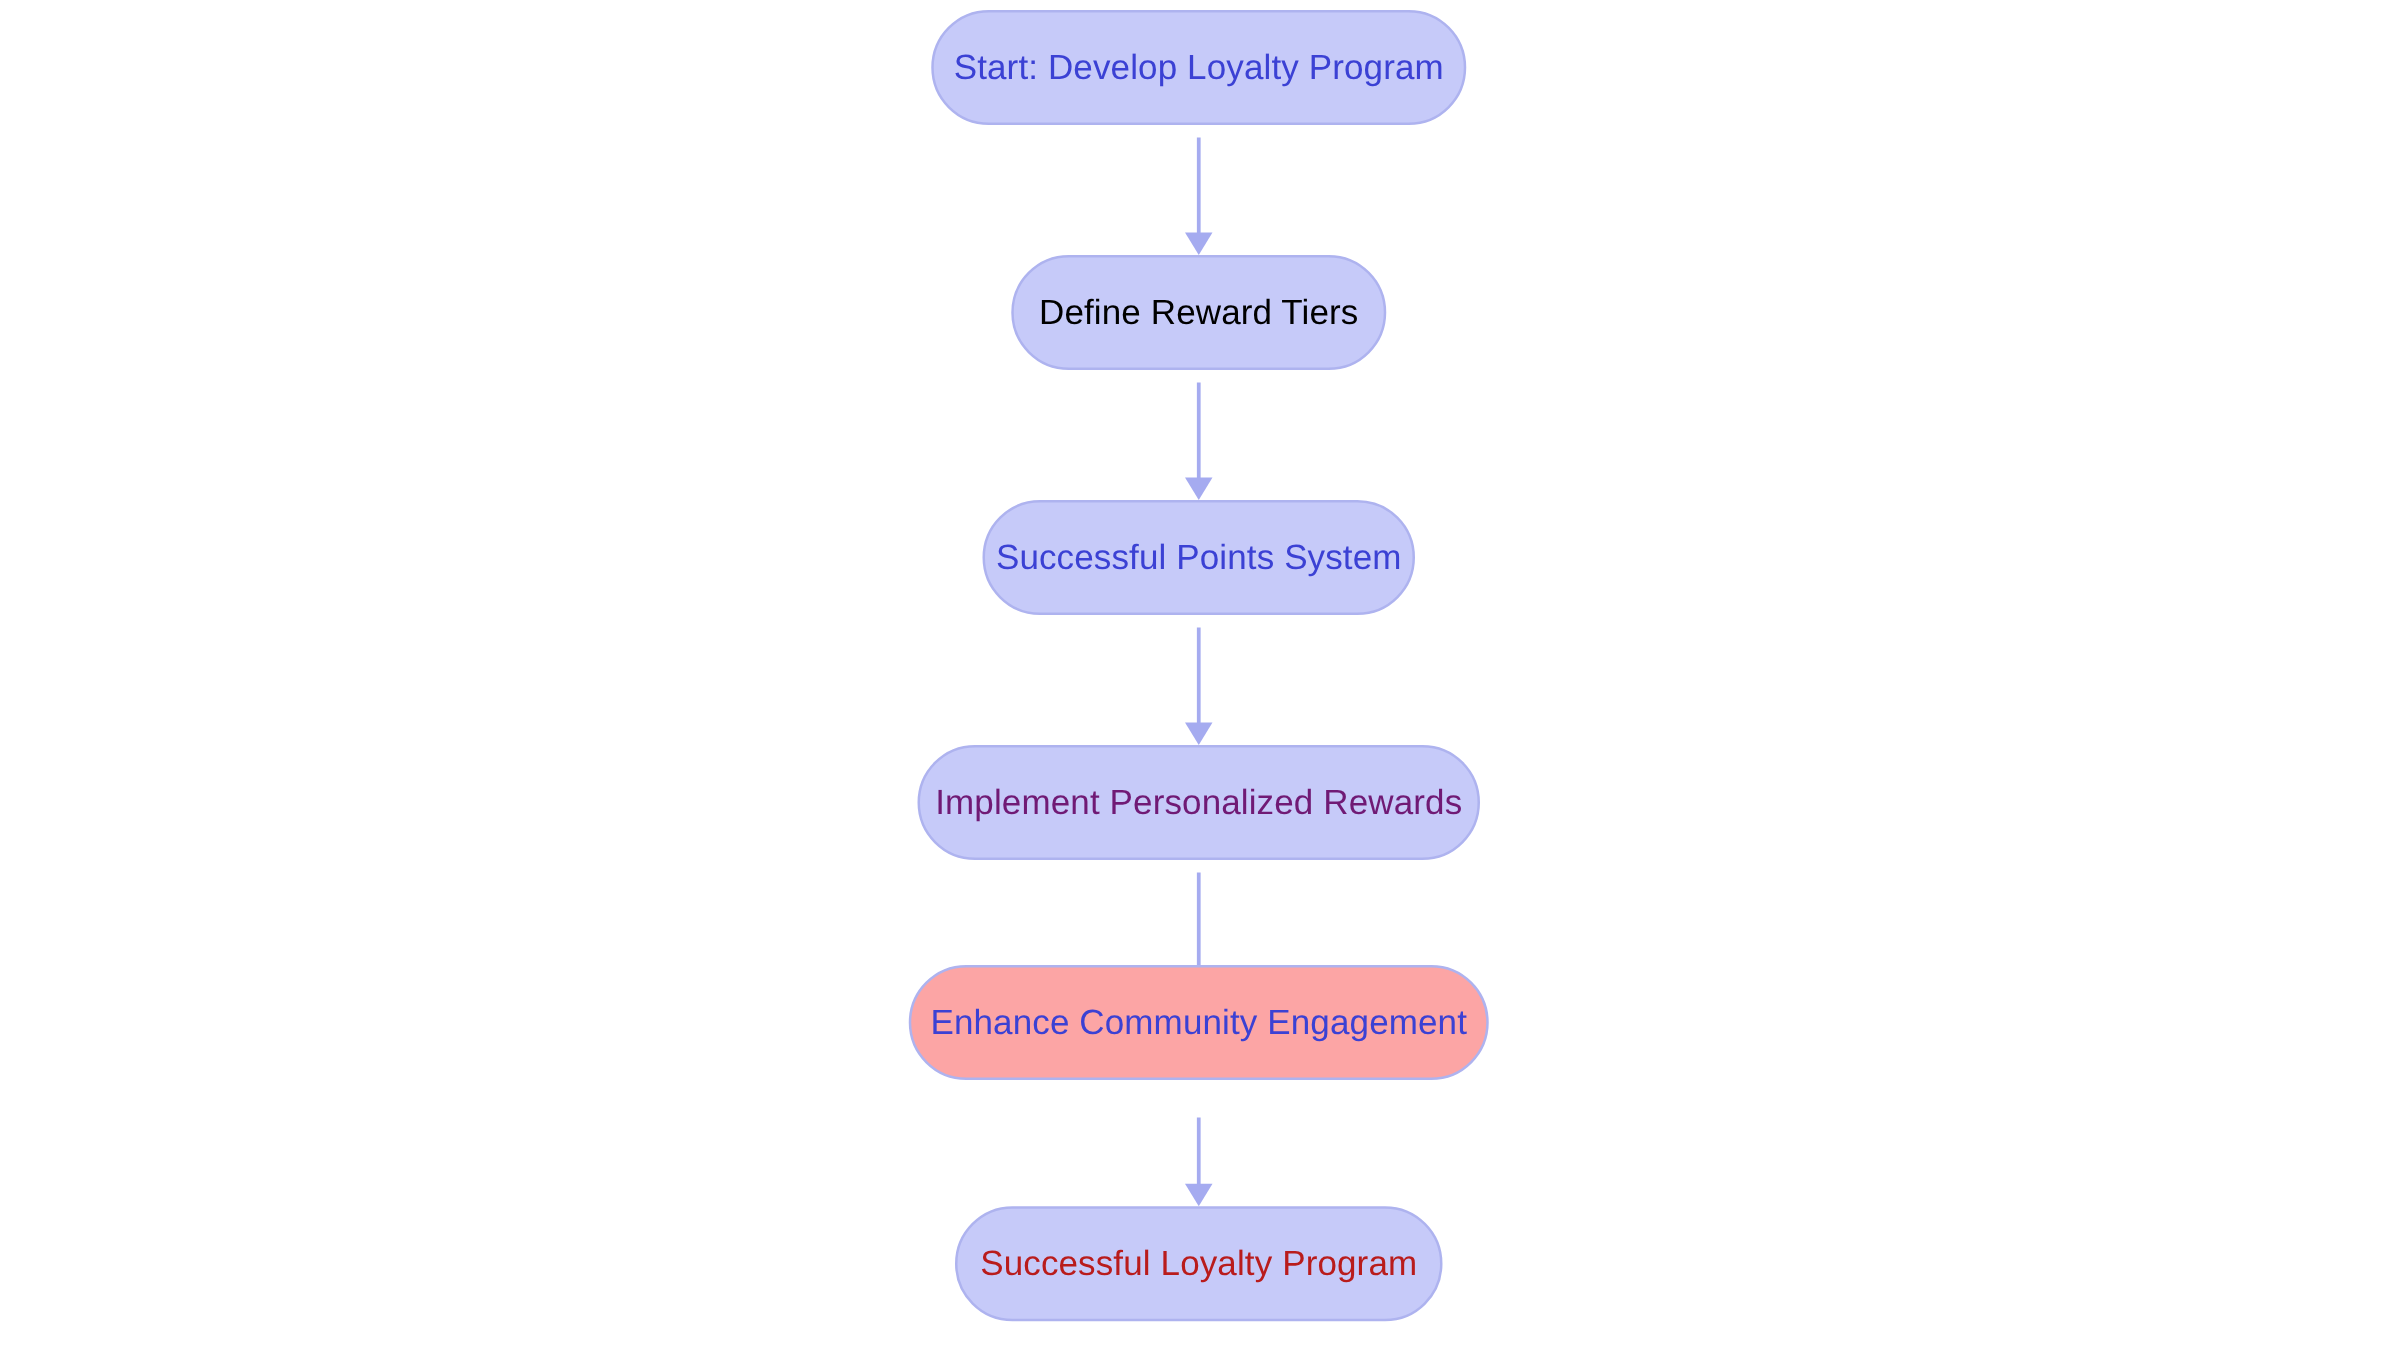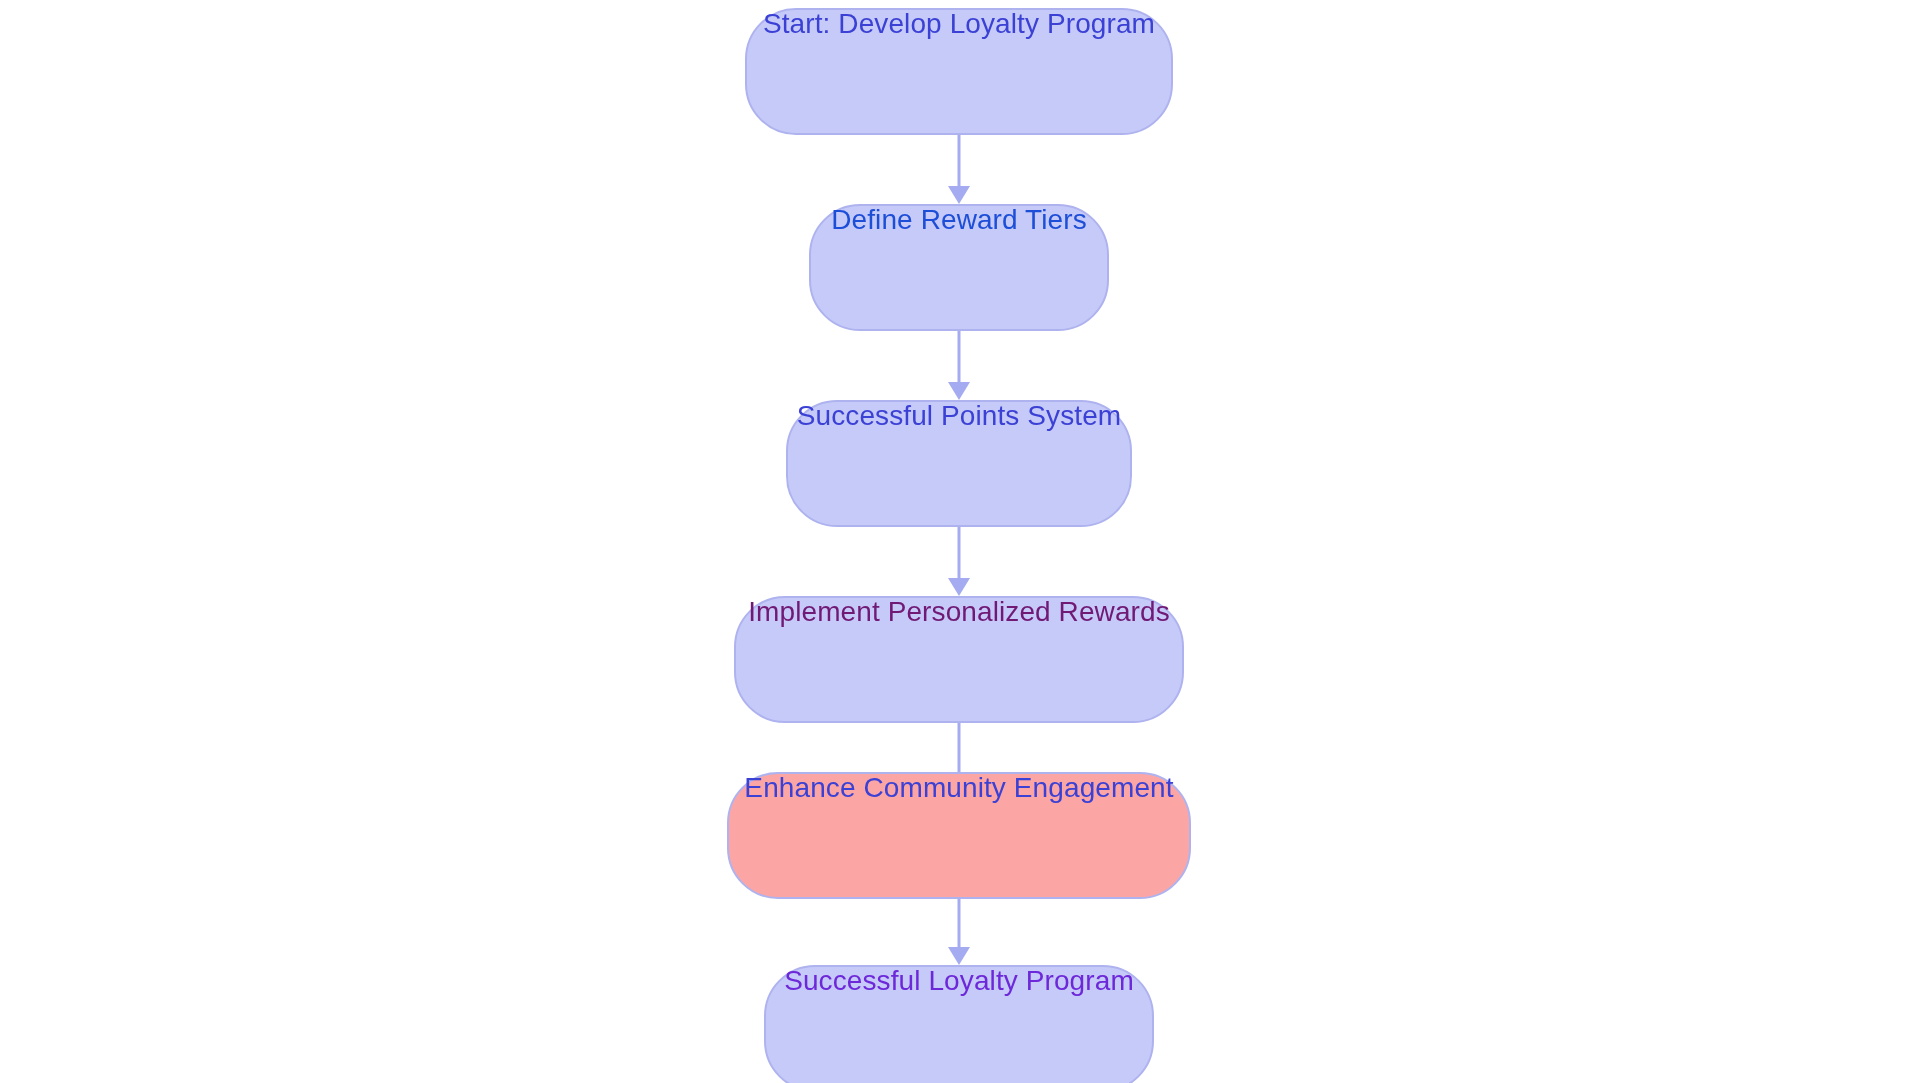--- a/index.html
+++ b/index.html
@@ -19,27 +19,27 @@
     position: relative;
     width: 1920px;
     height: 1083px;
     background: #ffffff;
   }
 
   
   .node {
     position: absolute;
     box-sizing: border-box;
-    height: 127px;
+    height: 92px;
     transform: translateX(-50%);
     background: #c6caf9;
     border: 2px solid #aeb3ef;
     border-radius: 51px;
     display: flex;
-    align-items: flex-start;
+    align-items: center;
     justify-content: center;
     white-space: nowrap;
   }
   .node-label {
     color: #3b41d4;
     font-size: 28px;
     font-weight: 400;
     letter-spacing: 0.1px;
     line-height: 1;
     font-family: "Liberation Sans", "DejaVu Sans", sans-serif;
@@ -94,28 +94,28 @@
   </div>
   <div class="connector" style="left: 959px; top: 894px; height: 71px;">
     <div class="connector-line" style="height: 54px; background: rgb(165, 171, 240);"></div>
     <div class="connector-head" style="border-top-color: rgb(165, 171, 240);"></div>
   </div>
 
   <div class="node" style="left: 959px; top: 8px; width: 428px; background: rgb(198, 202, 249); border-color: rgb(174, 179, 239);">
     <span class="node-label" style="color: rgb(59, 65, 212);">Start: Develop Loyalty Program</span>
   </div>
   <div class="node" style="left: 959px; top: 204px; width: 300px; background: rgb(198, 202, 249); border-color: rgb(174, 179, 239);">
-    <span class="node-label" style="color: #1d4ed8;">Define Reward Tiers</span>
+    <span class="node-label" style="color: #000000;">Define Reward Tiers</span>
   </div>
   <div class="node" style="left: 959px; top: 400px; width: 346px; background: rgb(198, 202, 249); border-color: rgb(174, 179, 239);">
     <span class="node-label" style="color: rgb(59, 65, 212);">Successful Points System</span>
   </div>
   <div class="node" style="left: 959px; top: 596px; width: 450px; background: rgb(198, 202, 249); border-color: rgb(174, 179, 239);">
     <span class="node-label" style="color: #701a75;">Implement Personalized Rewards</span>
   </div>
   <div class="node" style="left: 959px; top: 772px; width: 464px; background: #fca5a5; border-color: rgb(174, 179, 239);">
     <span class="node-label" style="color: rgb(59, 65, 212);">Enhance Community Engagement</span>
   </div>
   <div class="node" style="left: 959px; top: 965px; width: 390px; background: rgb(198, 202, 249); border-color: rgb(174, 179, 239);">
-    <span class="node-label" style="color: #6d28d9;">Successful Loyalty Program</span>
+    <span class="node-label" style="color: #b91c1c;">Successful Loyalty Program</span>
   </div>
 
 </div>
 
 </body></html>

